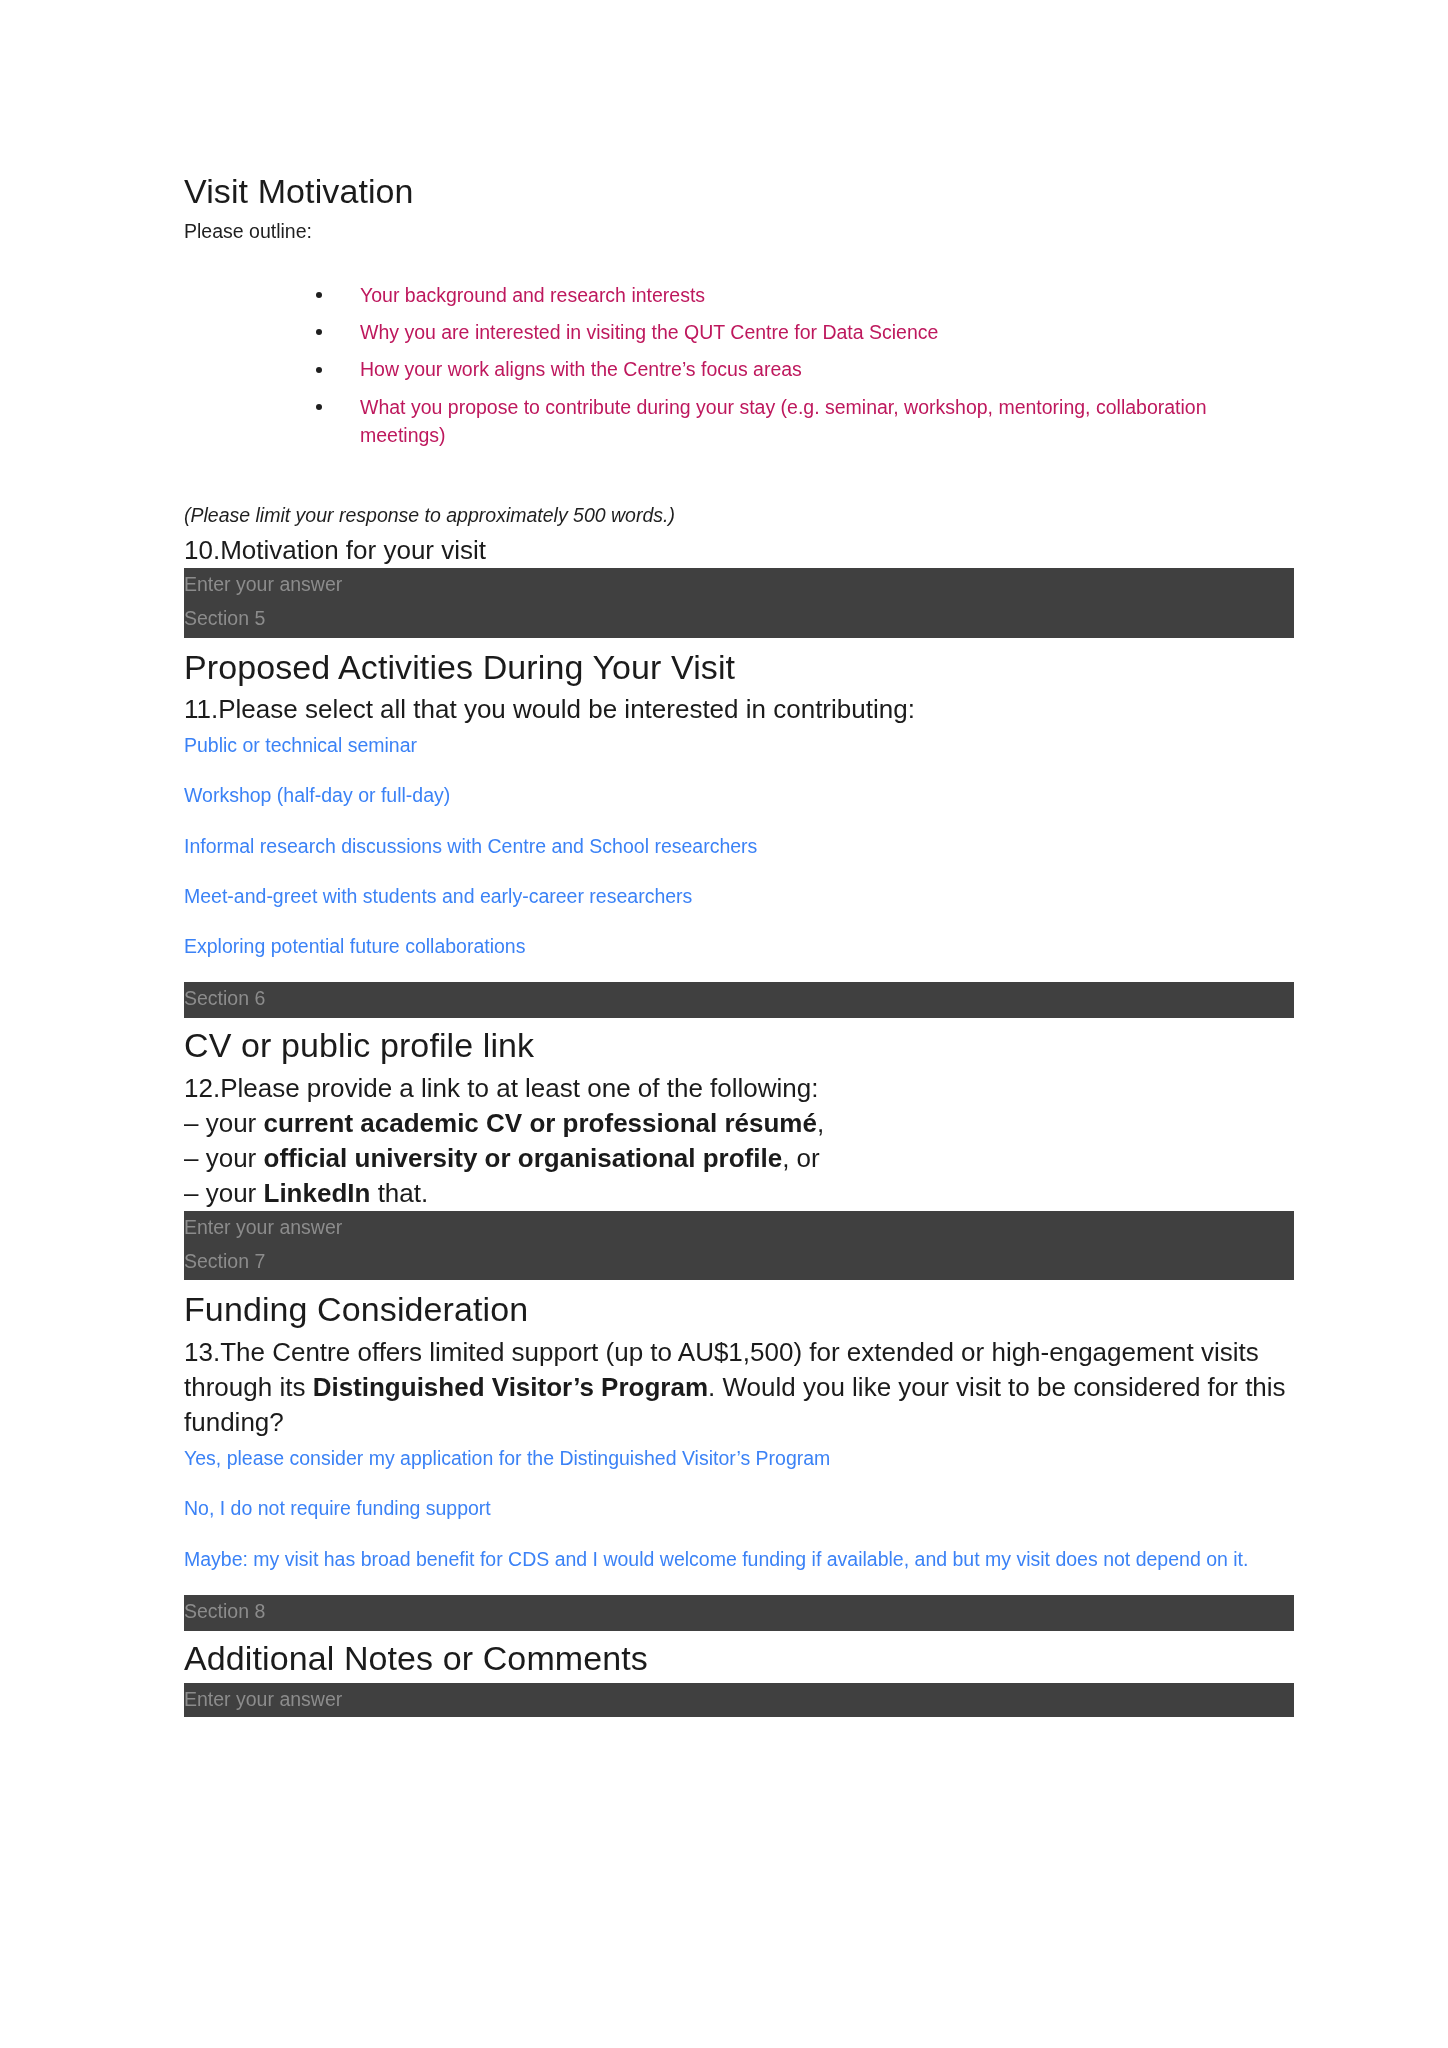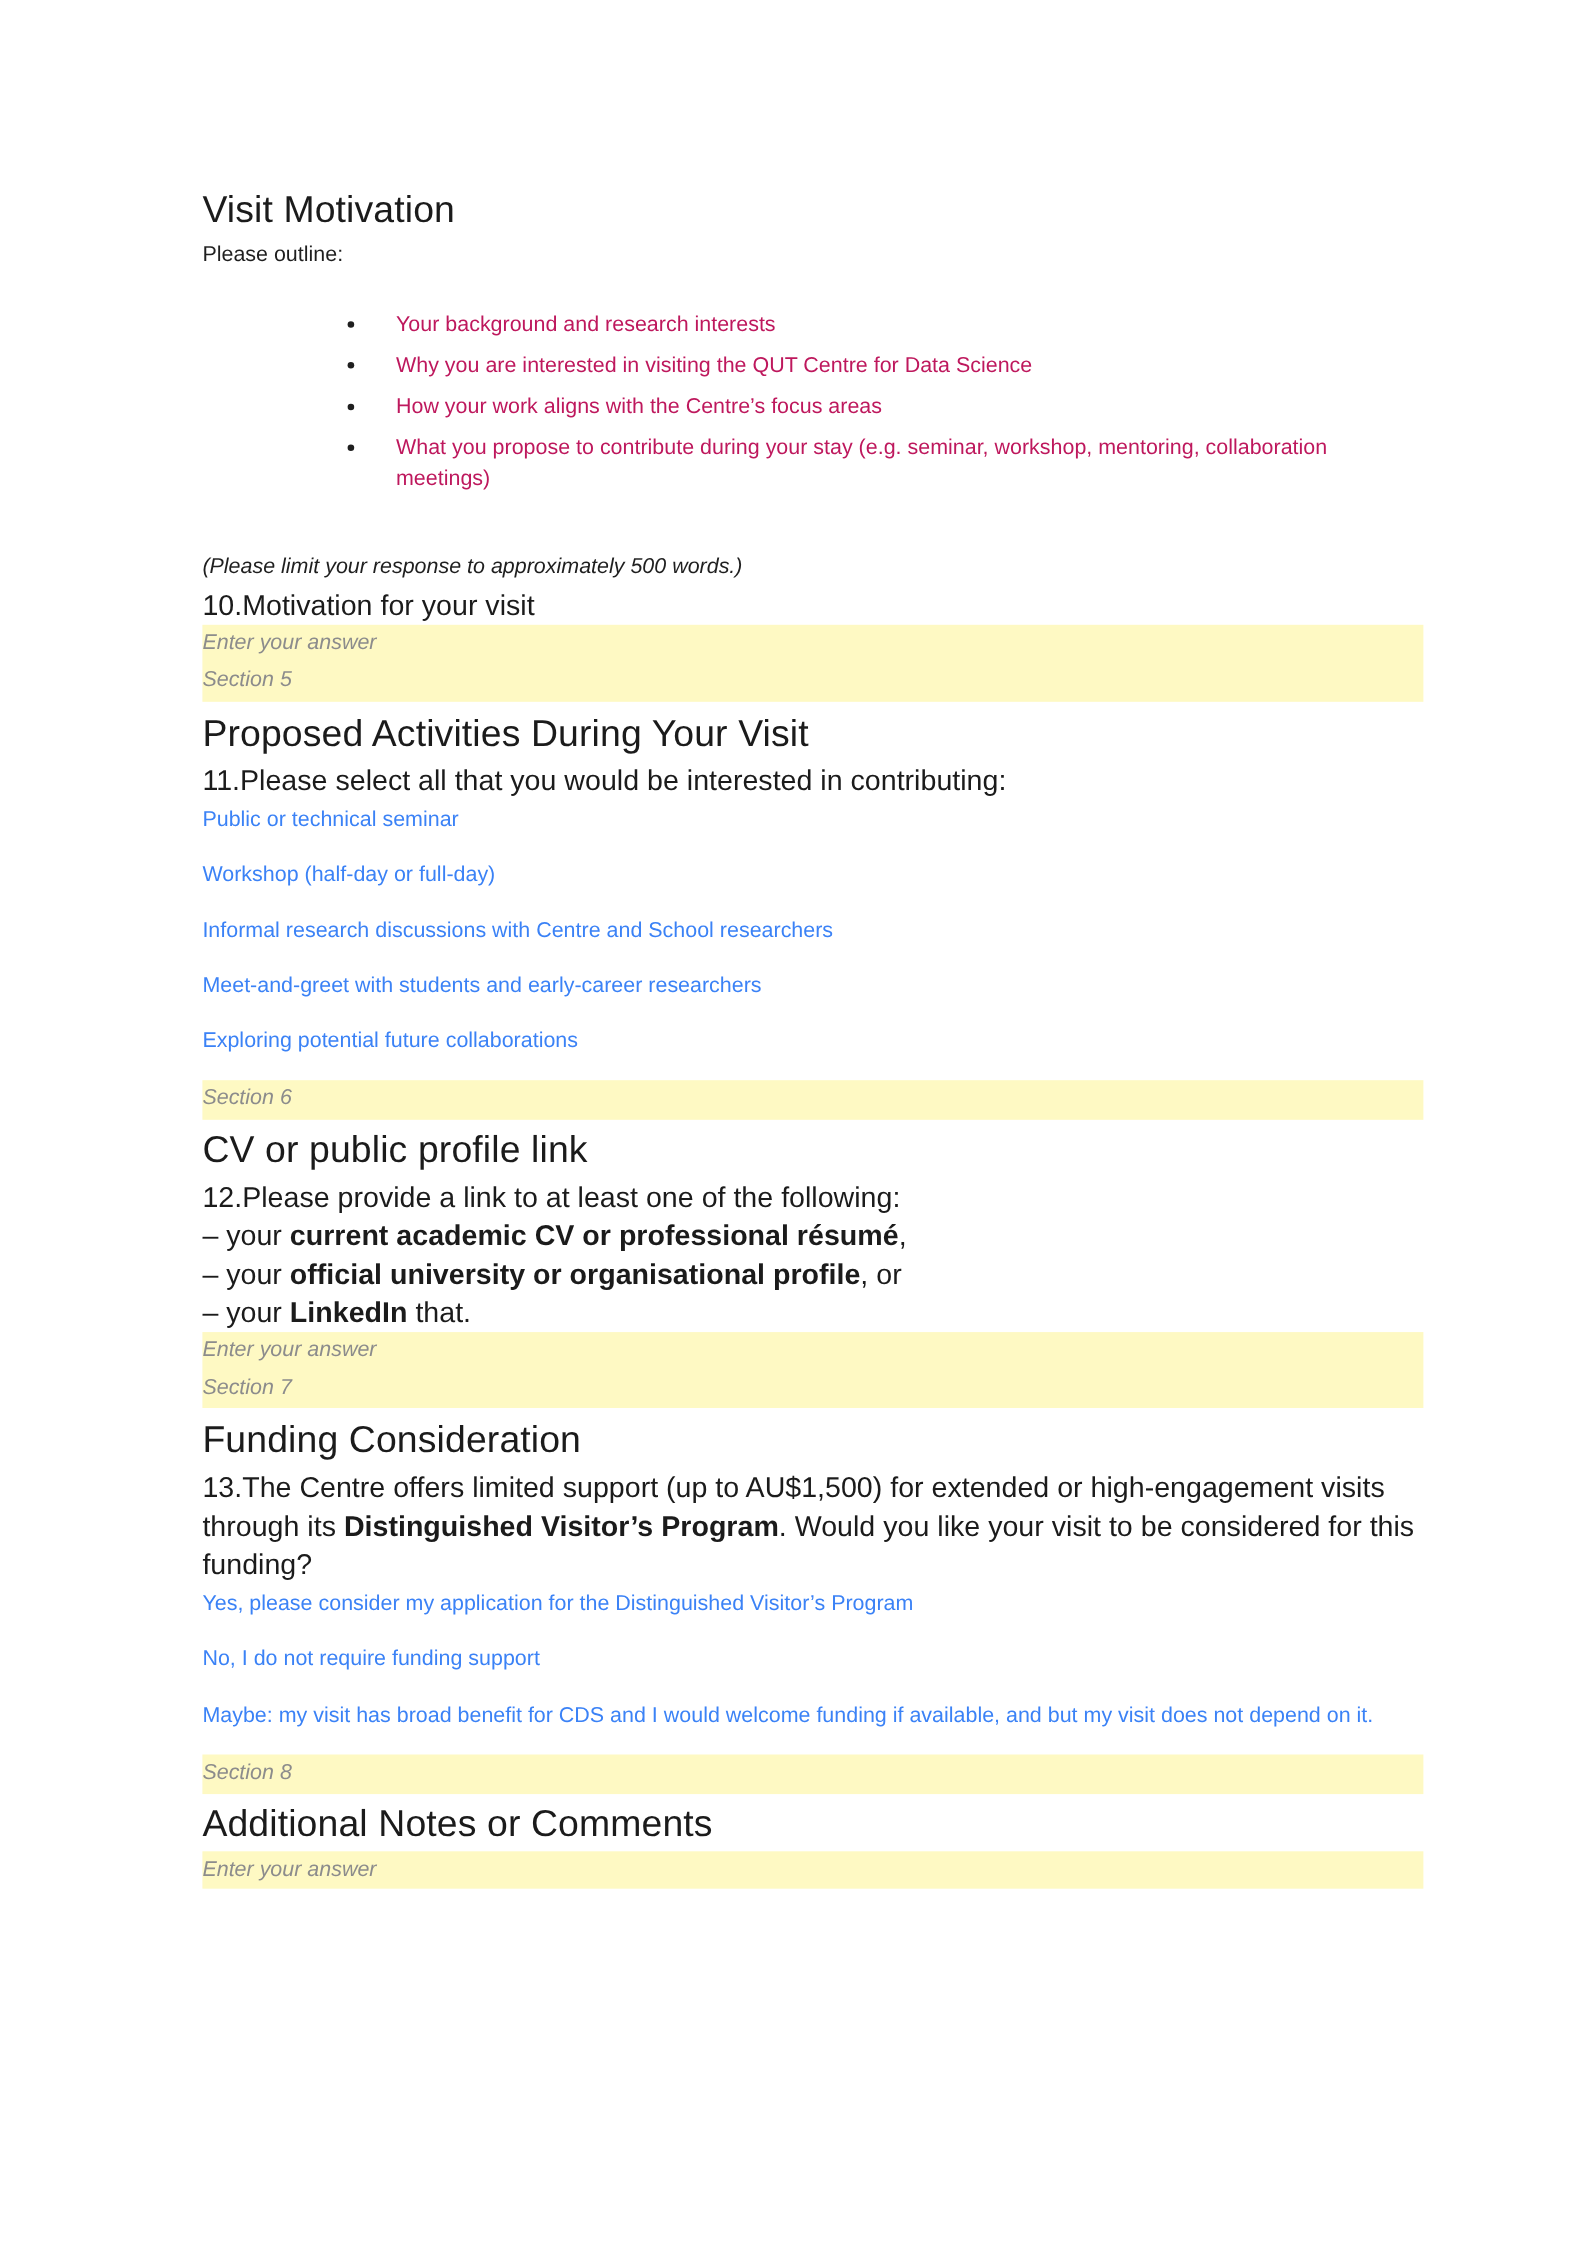--- a/index.html
+++ b/index.html
@@ -80,24 +80,23 @@
     position: absolute;
     left: 4px;
     top: 0.58em;
     width: 6px;
     height: 6px;
     border-radius: 50%;
     background: #1f1f1f;
   }
   
   .band {
-    background: #fef9c3;
+    background: #404040;
     width: 1110px;
     box-sizing: border-box;
-    font-style: italic;
   }
   .placeholder {
     font-size: 19.5px;
     color: #8c8c8c;
     line-height: 1.42;
     padding: 3px 0 3px 0;
     margin: 0;
   }
   .section-tag {
     font-size: 19.5px;

